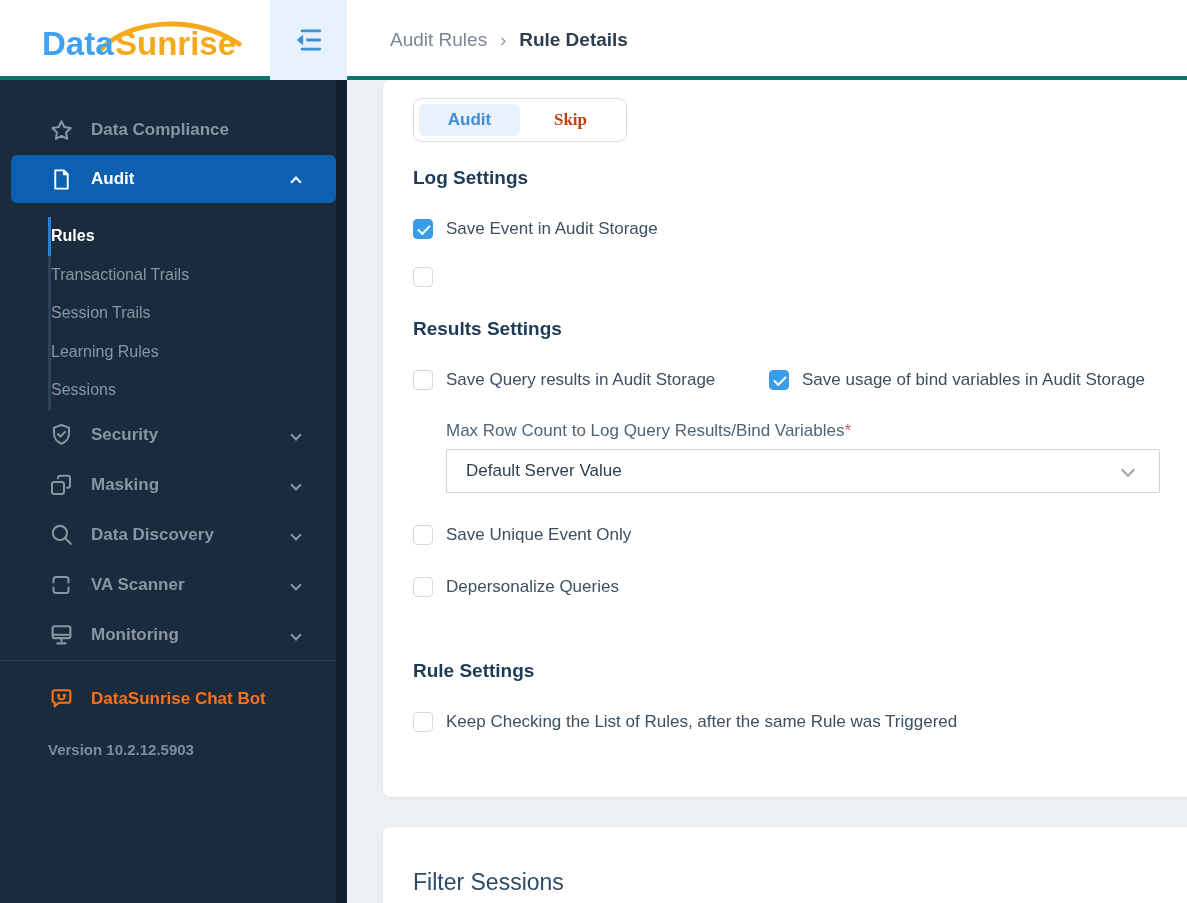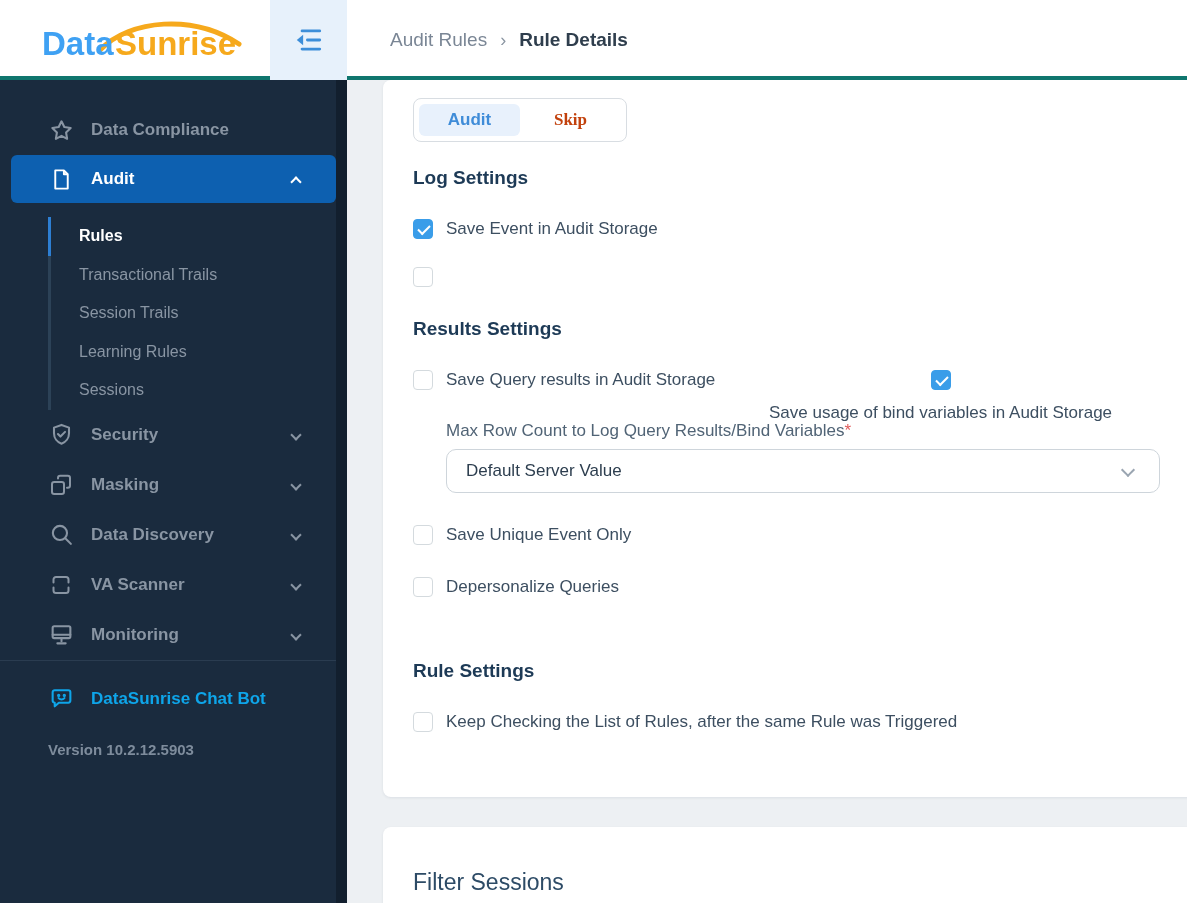--- a/index.html
+++ b/index.html
@@ -21,25 +21,25 @@
   .side-scroll { position:absolute; right:0; top:0; width:11px; height:100%; background:#121f2e; }
   .mi { position:relative; height:50px; display:flex; align-items:center; padding-left:48px; cursor:pointer; color:#8995a3; font-size:17px; font-weight:600; }
   .mi .mi-icon { width:26px; height:26px; margin-right:17px; flex:0 0 26px; display:flex; align-items:center; justify-content:center; }
   .mi.bright { color:#e8edf2; }
   .mi .chev { position:absolute; right:47px; color:#8995a3; }
   .mi.active { background:#0d60b0; margin:0 11px; padding-left:37px; height:48px; border-radius:6px; color:#fff; }
   .mi.active .chev { right:36px; color:#fff; }
   .chev { display:inline-block; width:8px; height:8px; border-right:2px solid currentColor; border-bottom:2px solid currentColor; transform:rotate(45deg); }
   .chev.up { transform:rotate(-135deg); margin-top:6px; }
   .submenu { position:relative; margin:14px 0 0 48px; border-left:3px solid #2c4257; }
-  .smi { position:relative; height:38.5px; display:flex; align-items:center; padding-left:28px; font-size:16px; color:#8995a3; cursor:pointer; }
+  .smi { position:relative; height:38.5px; display:flex; align-items:center; font-size:16px; color:#8995a3; cursor:pointer; }
   .smi.active { color:#fff; font-weight:700; }
   .smi.active::before { content:""; position:absolute; left:-3px; top:0; width:3px; height:100%; background:#2d7fd3; }
   .side-divider { border:none; border-top:1px solid #2a3c50; margin:0; }
-  .mi.chatbot { margin-top:18px; height:40px; color:#0ea5e9; }
+  .mi.chatbot { margin-top:18px; height:40px; color:#f97316; }
   .mi.docs { margin-top:26px; height:40px; }
   .version { margin:22px 0 0 48px; font-size:15px; font-weight:700; color:#7e8c9c; }
 
   
   .main { position:absolute; left:347px; top:80px; width:840px; height:823px; background:#edf0f3; overflow:hidden; }
   .card { position:absolute; left:36px; right:-12px; background:#fff; border-radius:8px; box-shadow:0 1px 3px rgba(16,36,58,.08); }
   .card1 { top:0; height:717px; padding:18px 0 0 30px; }
   .card2 { top:747px; height:220px; padding:42px 0 0 30px; }
 
   .mode-toggle { width:214px; height:44px; border:1px solid #d8dde2; border-radius:8px; display:flex; padding:5px; }
@@ -51,25 +51,25 @@
   .sec-title.results { margin-top:30px; }
   .sec-title.rules { margin-top:62px; }
 
   .cb-row { display:flex; align-items:center; gap:13px; margin-top:30px; position:relative; }
   .cb-row.mt28 { margin-top:28px; }
   .cb-row.mt32 { margin-top:32px; }
   .cb { width:20px; height:20px; border:1px solid #d4dade; border-radius:4px; background:#fff; flex:0 0 20px; position:relative; cursor:pointer; }
   .cb.checked { background:#3a9de9; border-color:#3a9de9; }
   .cb.checked::after { content:""; position:absolute; left:4px; top:5px; width:10px; height:5px; border-left:2.4px solid #fff; border-bottom:2.4px solid #fff; transform:rotate(-45deg); }
   .cb-label { font-size:17px; color:#3d4f61; }
-  .pair2 { position:absolute; left:356px; top:0; display:flex; align-items:center; gap:13px;flex-direction:column; }
+  .pair2 { position:absolute; left:356px; top:0; display:flex; align-items:center; gap:13px; }
 
   .field-label { margin:30px 0 0 33px; font-size:17px; color:#516476; line-height:21px; }
   .req { color:#e05b5b; }
-  .select { position:relative; margin:8px 0 0 33px; width:714px; height:44px; border:1px solid #ced5db; border-radius:10px; background:#fff; display:flex; align-items:center; padding-left:19px; cursor:pointer; }
+  .select { position:relative; margin:8px 0 0 33px; width:714px; height:44px; border:1px solid #ced5db; border-radius:2px; background:#fff; display:flex; align-items:center; padding-left:19px; cursor:pointer; }
   .select-value { font-size:17px; color:#2d3e4f; }
   .chev.sel { position:absolute; right:26px; top:15px; width:10px; height:10px; border-width:2px; color:#9aa5b1; }
 
   .big-title { font-size:23px; font-weight:500; color:#2d4b66; }
 
   svg { display:block; }
 </style>
 </head>
 <body>
 

